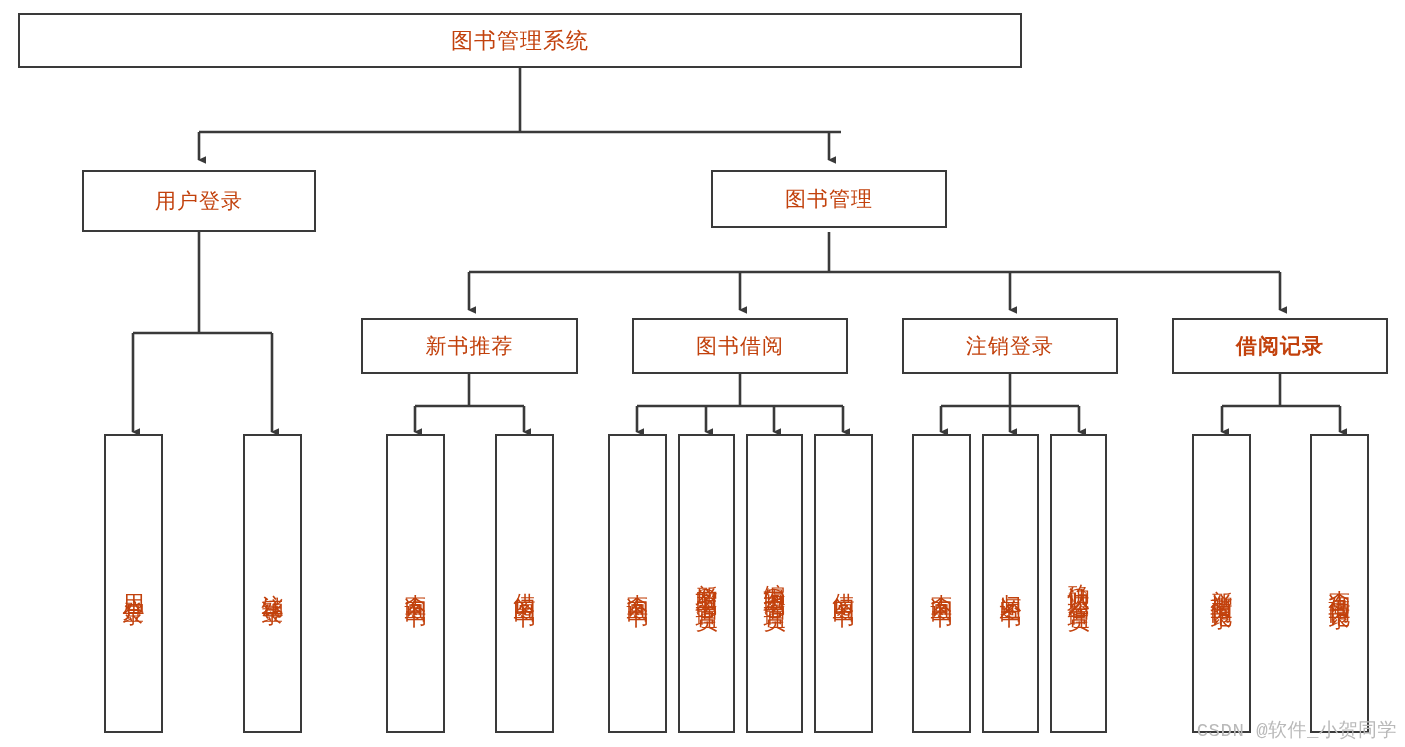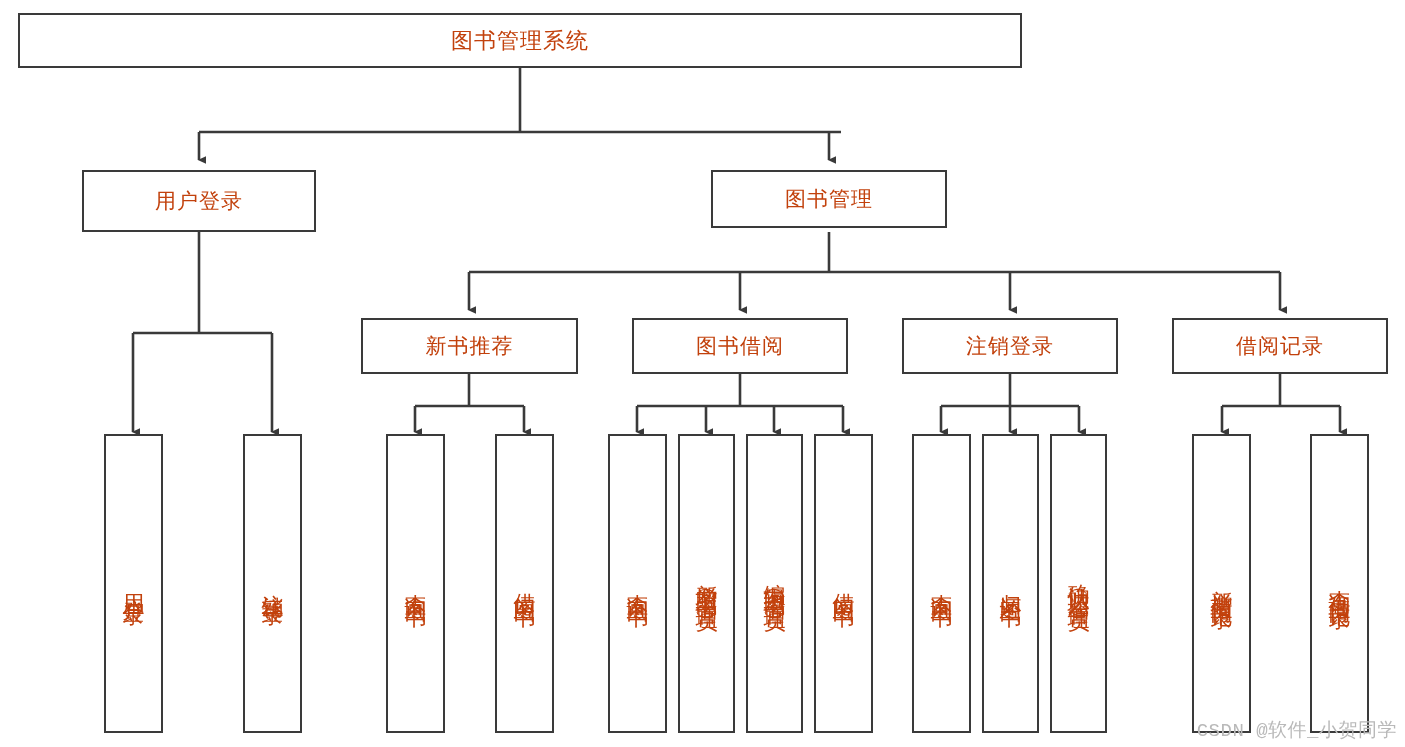--- a/index.html
+++ b/index.html
@@ -124,21 +124,21 @@
   </div>
 
   <div class="node" style="left:632px;top:318px;width:216px;height:56px;">
     <span class="label">图书借阅</span>
   </div>
 
   <div class="node" style="left:902px;top:318px;width:216px;height:56px;">
     <span class="label">注销登录</span>
   </div>
 
-  <div class="node" style="left:1172px;top:318px;width:216px;height:56px;">
+  <div class="node" style="left:1172px;top:318px;width:216px;height:56px;font-weight:bold;">
     <span class="label">借阅记录</span>
   </div>
 
   <div class="node leaf" style="left:104px;top:434px;width:59px;height:299px;">
     <span class="label">用户登录</span>
   </div>
 
   <div class="node leaf" style="left:243px;top:434px;width:59px;height:299px;">
     <span class="label">注销登录</span>
   </div>

